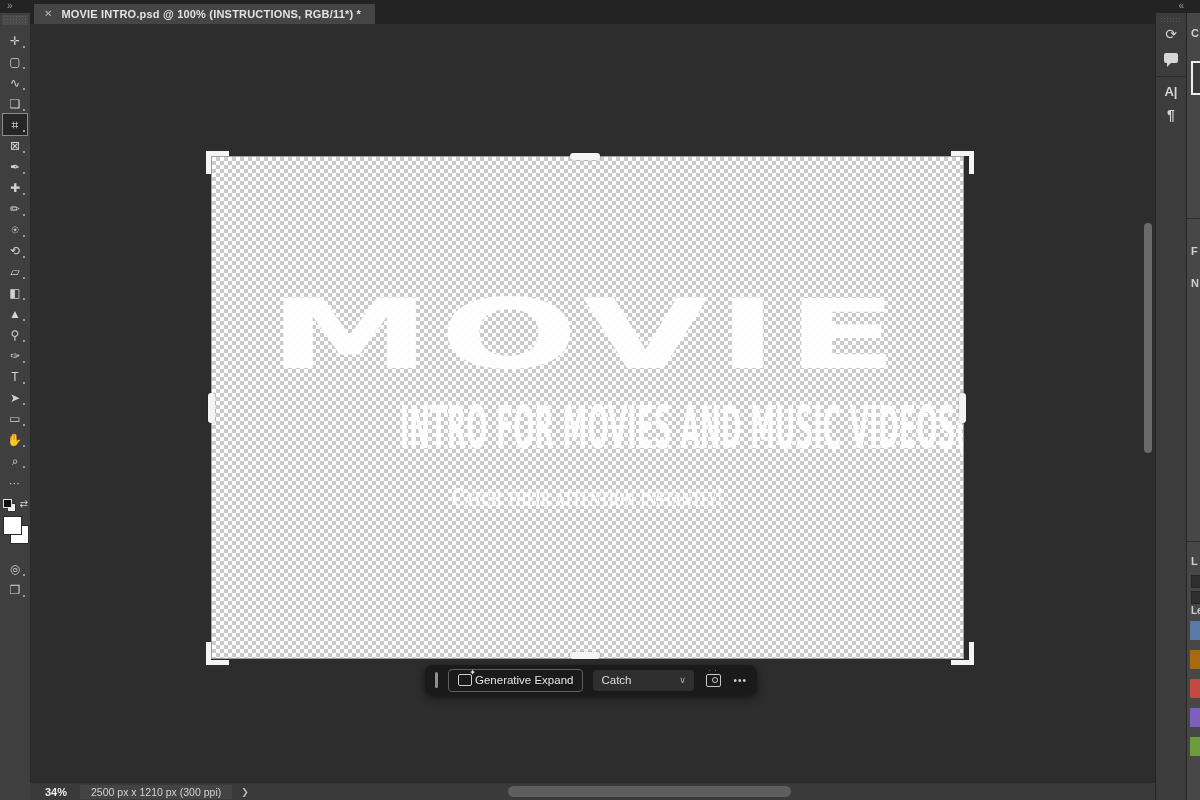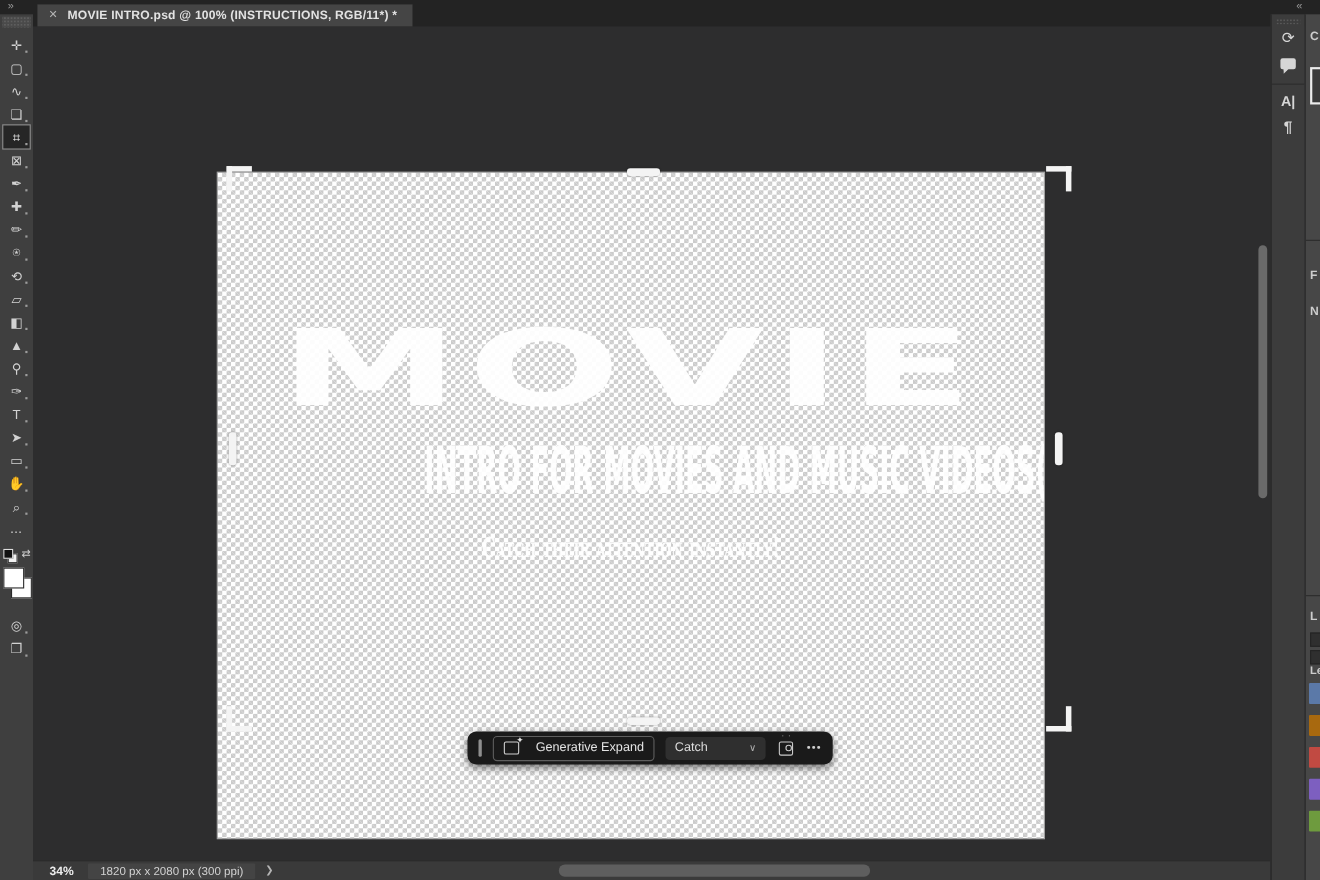--- a/index.html
+++ b/index.html
@@ -31,21 +31,21 @@
   .mini-bg{position:absolute;left:5px;top:5px;width:7px;height:7px;background:#f2f2f2;border:1px solid #333;}
   .mini-swap{position:absolute;right:0;top:0;color:#cfcfcf;font-size:10px;}
   .swatches{position:relative;width:28px;height:32px;margin-top:4px;cursor:pointer;}
   .sw-fg{position:absolute;left:2px;top:0;width:17px;height:17px;background:#fff;border:1px solid #2a2a2a;z-index:2;}
   .sw-bg{position:absolute;left:9px;top:9px;width:17px;height:17px;background:#fff;border:1px solid #2a2a2a;}
   .tool-bottom{margin-top:10px;}
 
   
   .workspace{position:absolute;left:30px;top:24px;width:1125px;height:758px;background:#2d2d2e;overflow:hidden;}
 
-  .canvas{position:absolute;left:168px;top:133px;width:751px;height:605px;overflow:hidden;
+  .canvas{position:absolute;left:182px;top:133px;width:751px;height:501px;overflow:hidden;
           outline:1px solid rgba(255,255,255,.55);
           background-color:#fff;
           background-image:
             linear-gradient(45deg,#cbcbcb 25%,transparent 25%,transparent 75%,#cbcbcb 75%),
             linear-gradient(45deg,#cbcbcb 25%,transparent 25%,transparent 75%,#cbcbcb 75%);
           background-size:8px 8px;background-position:0 0,4px 4px;}
   .headline{position:absolute;left:0;right:0;top:130px;text-align:center;
             font-family:"DejaVu Sans",sans-serif;font-weight:bold;font-size:96px;line-height:1;
             letter-spacing:5px;color:rgba(255,255,255,.93);transform:scaleX(1.7);}
   .subheadline{position:absolute;left:0;right:0;top:246px;text-align:center;white-space:nowrap;
@@ -65,21 +65,21 @@
   .h-top{left:540px;top:129px;width:30px;height:7px;}
   .h-bottom{left:540px;top:628px;width:30px;height:7px;}
   .h-left{left:178px;top:369px;width:7px;height:30px;}
   .h-right{left:929px;top:369px;width:7px;height:30px;}
 
   
   .ctxbar{position:absolute;left:395px;top:641px;width:332px;height:30px;background:#1a1a1a;
           border-radius:8px;box-shadow:0 3px 8px rgba(0,0,0,.55);z-index:6;
           display:flex;align-items:center;padding:0 10px;gap:10px;box-sizing:border-box;}
   .ctx-grip{width:3px;height:16px;background:#8f8f8f;border-radius:2px;flex:none;}
-  .gen-btn{display:flex;align-items:center;gap:15px;border:1px solid #5f5f5f;border-radius:4px;
+  .gen-btn{display:flex;align-items:center;gap:3px;border:1px solid #5f5f5f;border-radius:4px;
            height:21px;padding:0 9px;color:#e4e4e4;font-size:11.5px;cursor:pointer;white-space:nowrap;}
   .genicon{position:relative;width:12px;height:10px;border:1.5px solid #cfcfcf;border-radius:2px;}
   .genicon::after{content:'✦';position:absolute;top:-7px;right:-5px;font-size:8px;color:#e4e4e4;}
   .ratio-dd{display:flex;align-items:center;justify-content:space-between;width:122px;height:21px;
             background:#2f2f2f;border-radius:4px;padding:0 8px;color:#dcdcdc;font-size:11.5px;cursor:pointer;box-sizing:border-box;}
   .ratio-chev{color:#aeaeae;font-size:9px;}
   .camicon{position:relative;width:17px;height:11px;border:1.5px solid #c9c9c9;border-radius:2px;margin-left:2px;cursor:pointer;}
   .camicon::before{content:'';position:absolute;left:5px;top:2px;width:4px;height:4px;border:1.5px solid #c9c9c9;border-radius:50%;}
   .camicon::after{content:'∙ ∙';position:absolute;top:-9px;left:2px;font-size:7px;color:#c9c9c9;letter-spacing:1px;}
   .ctx-more{color:#d2d2d2;font-size:10px;letter-spacing:1px;cursor:pointer;margin-left:2px;}
@@ -243,21 +243,21 @@
       </div>
       <span class="camicon"></span>
       <span class="ctx-more">•••</span>
     </div>
 
     <div class="vscroll"></div>
   </div>
 
   <div class="statusbar">
     <span class="zoom-val">34%</span>
-    <span class="dims">1820 px x 2080 px (300 ppi)</span>
+    <span class="dims">2500 px x 1210 px (300 ppi)</span>
     <span class="status-chev">❯</span>
     <div class="hscroll"></div>
   </div>
 
   <div class="dock">
     <div class="dock-grip"></div>
     <div class="dock-btn">
       <span class="hist-ico">⟳</span>
     </div>
     <div class="dock-btn">

